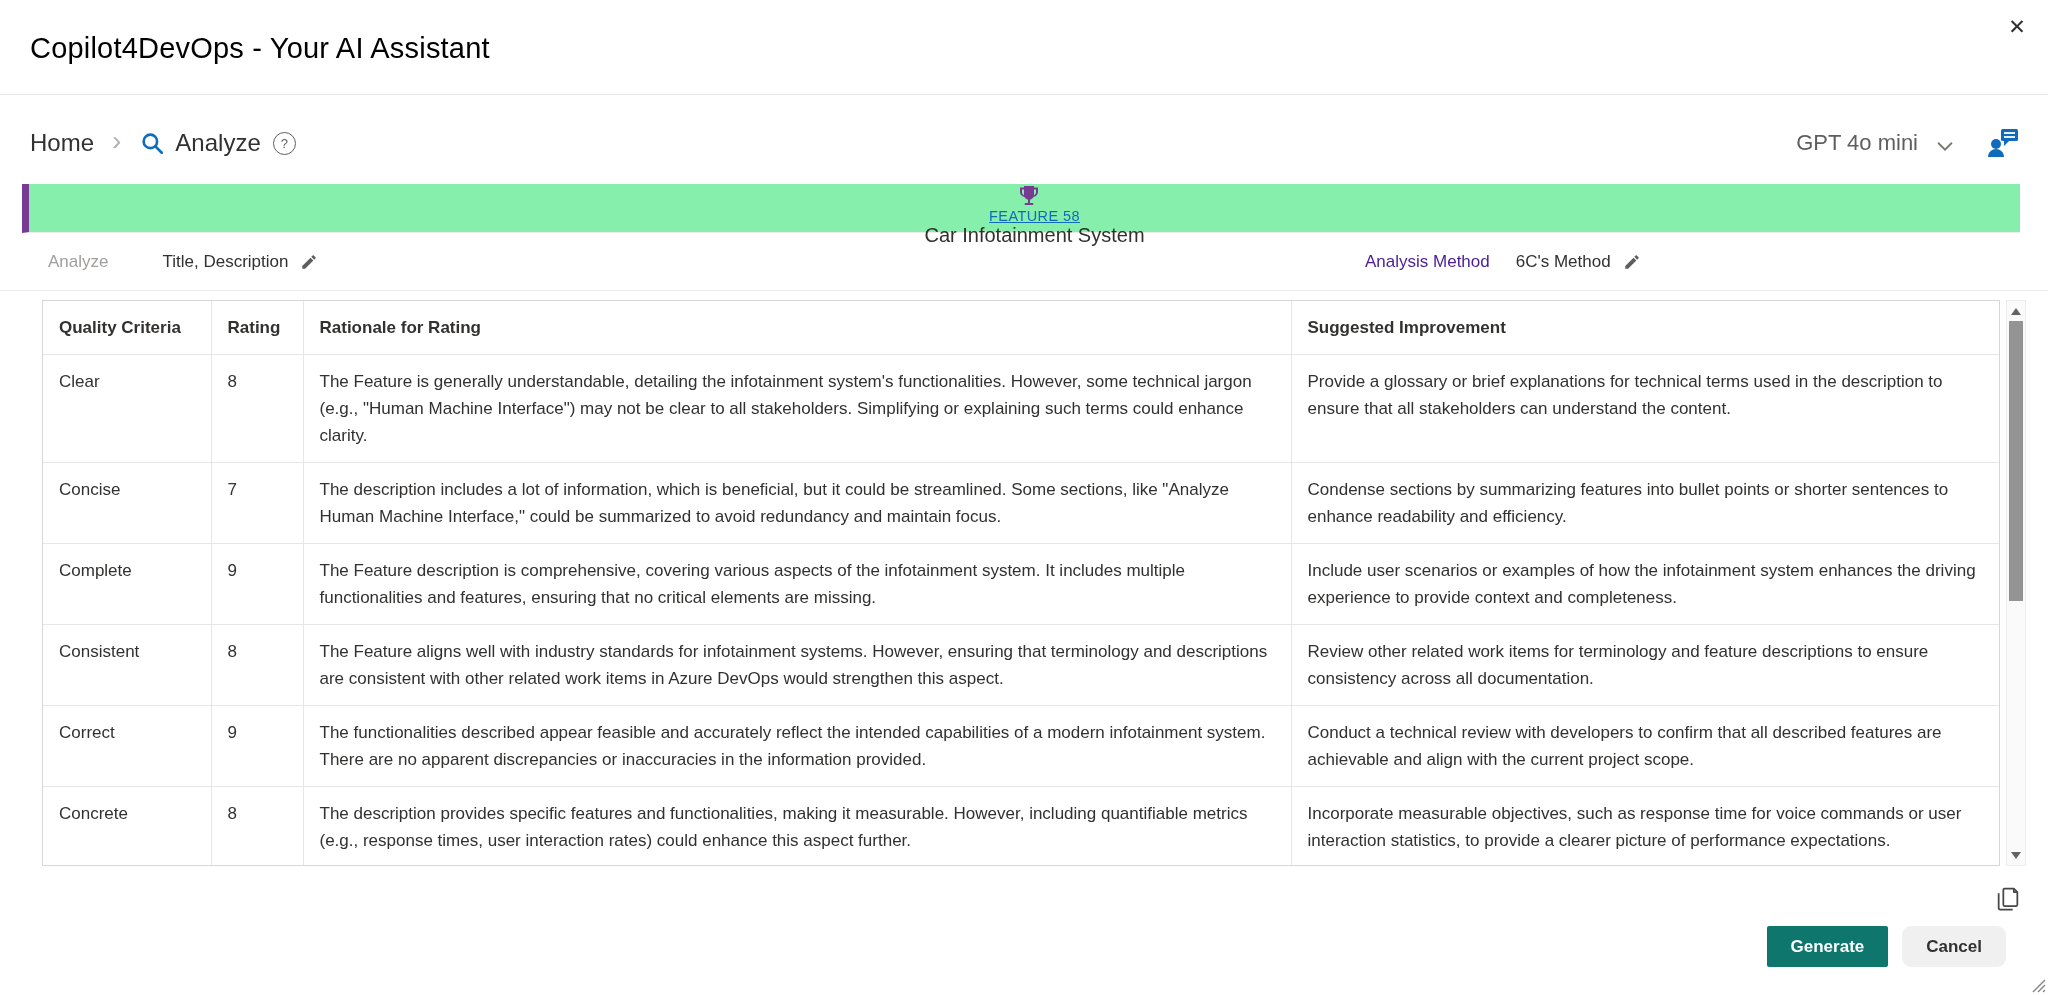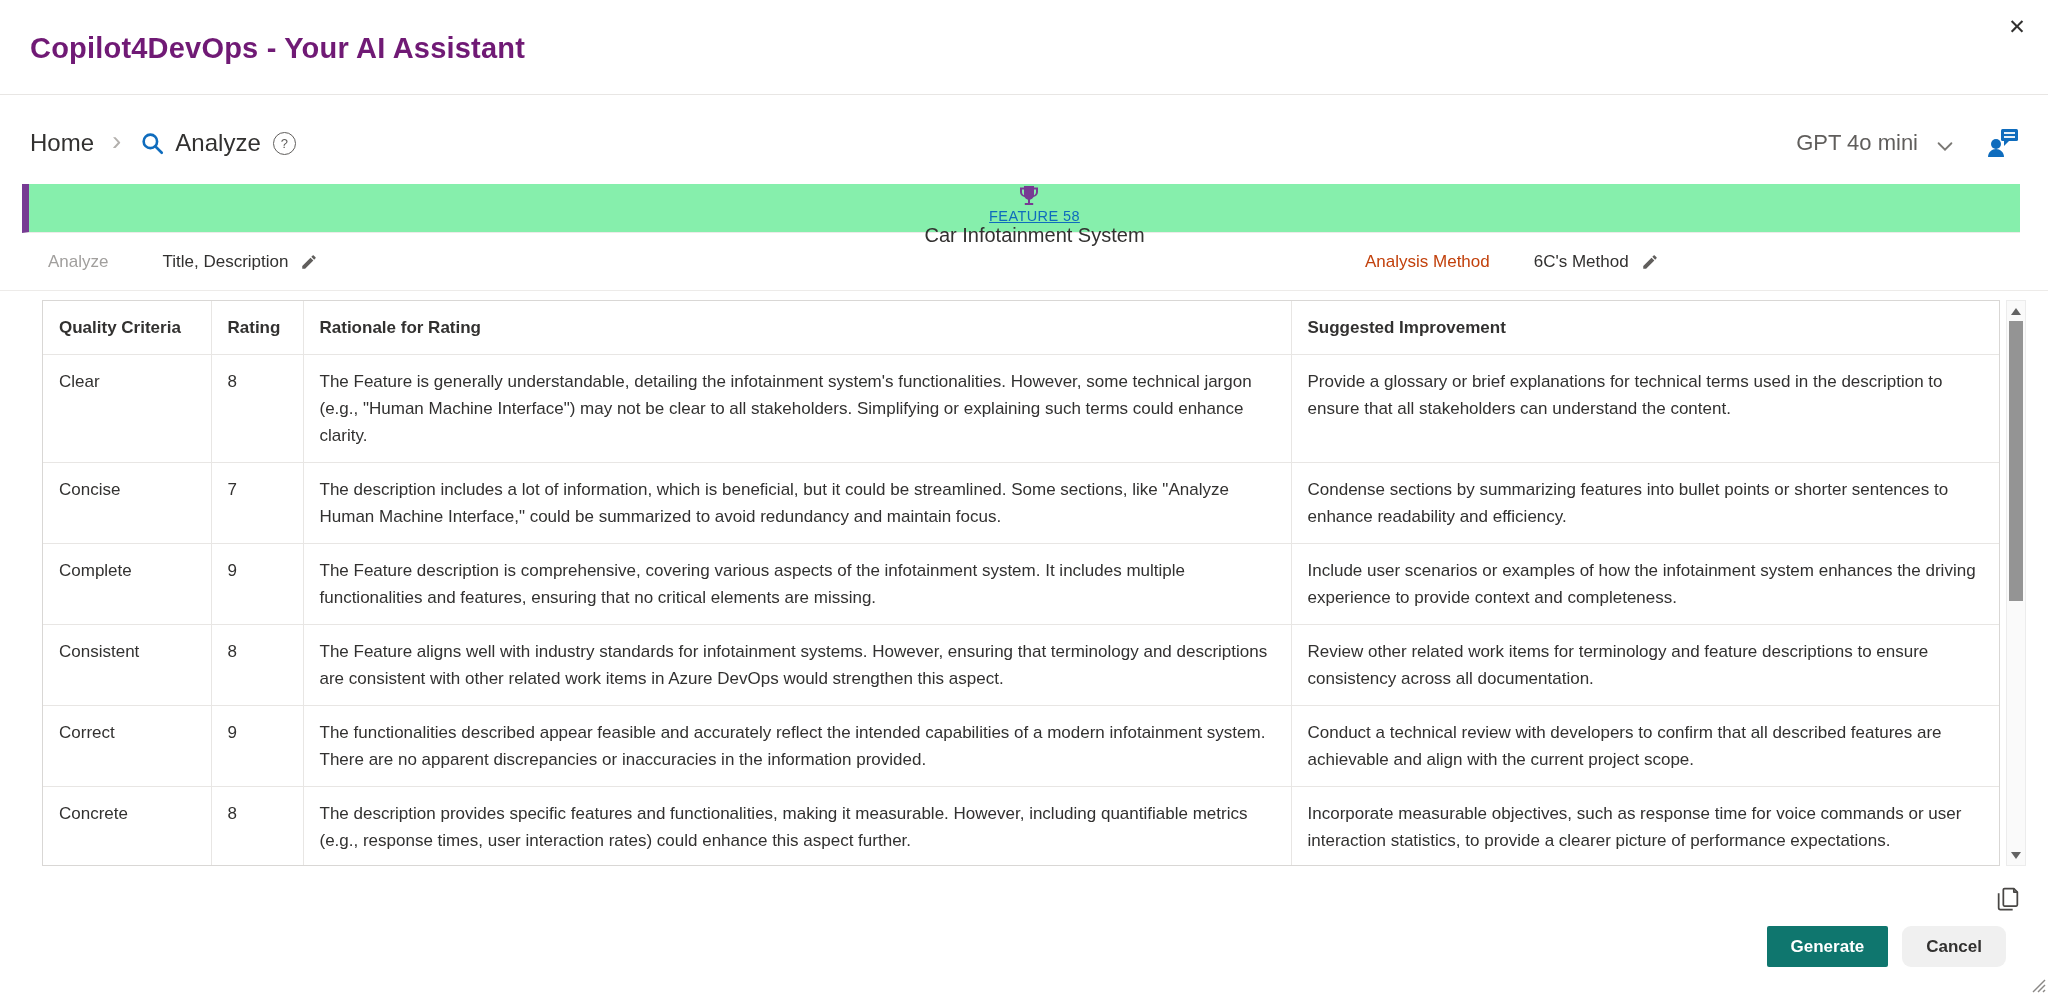--- a/index.html
+++ b/index.html
@@ -2,21 +2,21 @@
 <html><head>
 <meta charset="utf-8">
 <style>
   * { margin:0; padding:0; box-sizing:border-box; }
   html,body { width:2048px; height:995px; background:#fff; overflow:hidden;
               font-family:"Liberation Sans", sans-serif; color:#323130; }
   .stage { position:relative; width:2048px; height:995px; background:#ffffff; }
 
   
   .title-bar { position:absolute; top:0; left:0; width:2048px; height:95px; border-bottom:1px solid #e8e6e4; }
-  .dlg-title { position:absolute; left:30px; top:32px; font-size:29px; font-weight:700; color:#701a75; letter-spacing:.2px; }
+  .dlg-title { position:absolute; left:30px; top:32px; font-size:29px; font-weight:400; color:#000000; letter-spacing:.2px; }
   .close-btn { position:absolute; top:10px; right:14px; width:34px; height:34px; display:flex; align-items:center; justify-content:center;
                font-size:21px; color:#323130; cursor:pointer; }
 
   
   .crumb-row { position:absolute; top:112px; left:30px; right:28px; height:62px; display:flex; align-items:center; }
   .crumb-home { font-size:24px; color:#323130; cursor:pointer; }
   .crumb-sep { font-size:28px; color:#b3b0ad; margin:0 18px 4px 18px; }
   .search-icon { width:26px; height:26px; margin-right:10px; display:inline-flex; }
   .crumb-current { font-size:24px; color:#323130; }
   .help-icon { width:23px; height:23px; border:1.6px solid #605e5c; border-radius:50%; margin-left:12px;
@@ -33,21 +33,21 @@
   .trophy-icon { width:24px; height:24px; display:inline-flex; margin-right:12px; }
   .feature-link { font-size:14.5px; color:#0f6cbd; text-decoration:underline; letter-spacing:.4px; cursor:pointer; }
   .feature-divider { width:1px; height:36px; background:#e1dfdd; margin:0 24px 0 26px; }
   .feature-title { font-size:20px; color:#323130; }
 
   
   .options-row { position:absolute; top:233px; left:0; width:2048px; height:58px; border-bottom:1px solid #edebe9; }
   .opt-left { position:absolute; left:48px; top:0; height:100%; display:flex; align-items:center; }
   .opt-right { position:absolute; left:1365px; top:0; height:100%; display:flex; align-items:center; }
   .opt-label { font-size:17px; color:#a19f9d; margin-right:54px; }
-  .opt-label-r { font-size:17px; color:#c2410c; margin-right:44px; }
+  .opt-label-r { font-size:17px; color:#4c1d95; margin-right:26px; }
   .opt-value { font-size:17px; color:#323130; }
   .pencil-icon { width:18px; height:18px; margin-left:12px; display:inline-flex; cursor:pointer; }
 
   
   .table-wrap { position:absolute; top:300px; left:42px; width:1958px; height:566px;
                 border:1px solid #d9d7d5; overflow:hidden; background:#fff; }
   table { width:100%; border-collapse:collapse; table-layout:fixed; }
   col.w-criteria { width:168px; } col.w-rating { width:92px; } col.w-rationale { width:988px; } col.w-improve { width:710px; }
   th, td { border:1px solid #e8e6e4; text-align:left; vertical-align:top;
            padding:13px 16px; font-size:17px; line-height:27px; color:#323130;

